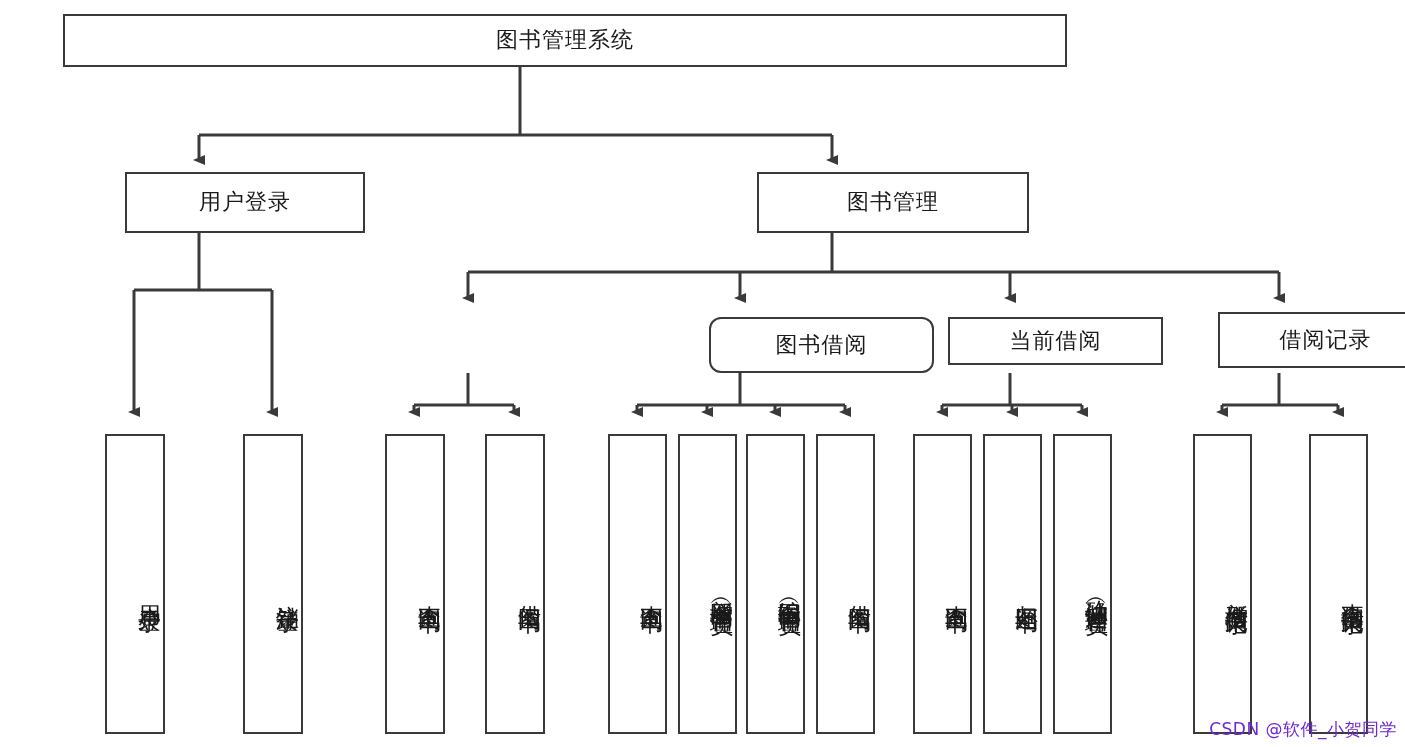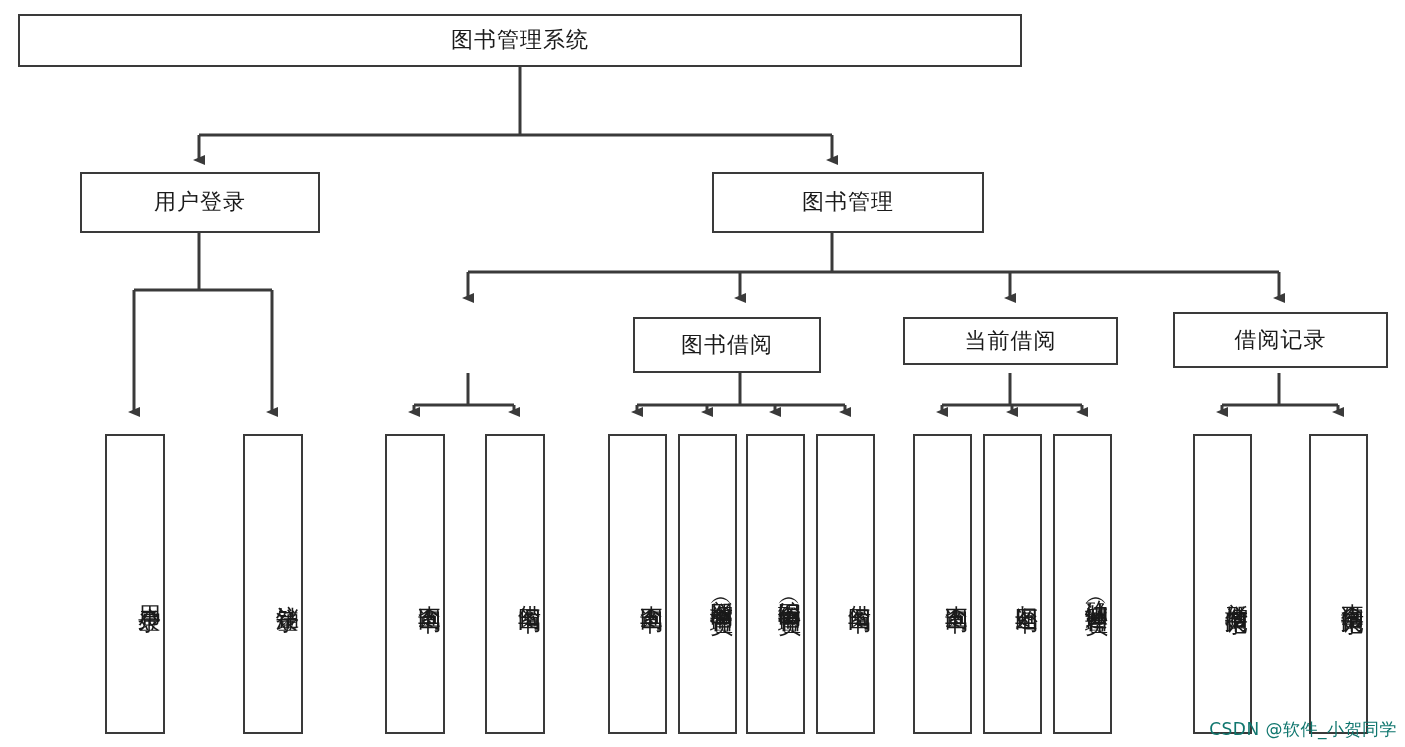--- a/index.html
+++ b/index.html
@@ -33,20 +33,21 @@
     display: flex;
     align-items: center;
     justify-content: center;
     color: #1a1a1a;
   }
   .node-h {
     font-size: 22px;
     letter-spacing: 1px;
     line-height: 1.2;
     white-space: nowrap;
+    margin-left: 45px;
   }
   .node-root {
     font-size: 22px;
   }
   .node-v {
     writing-mode: vertical-rl;
     text-orientation: upright;
     font-size: 23px;
     line-height: 1.18;
     letter-spacing: 2px;
@@ -58,21 +59,21 @@
   }
   .node-v > span {
     writing-mode: vertical-rl;
     text-orientation: upright;
   }
   .watermark {
     position: absolute;
     right: 8px;
     bottom: 6px;
     font-size: 17px;
-    color: #0f766e;
+    color: #6d28d9;
     letter-spacing: 0.5px;
     white-space: nowrap;
     pointer-events: none;
   }
 </style>
 </head>
 <body>
 
 <div id="diagram-root">
 
@@ -130,21 +131,21 @@
     <span>图书管理系统</span>
   </div>
 
   <div class="node node-h" style="left:80px; top:172px; width:240px; height:61px;">
     <span>用户登录</span>
   </div>
   <div class="node node-h" style="left:712px; top:172px; width:272px; height:61px;">
     <span>图书管理</span>
   </div>
 
-  <div class="node node-h" style="left:633px; top:317px; width:188px; height:56px;">
+  <div class="node node-h" style="left:664px; top:317px; width:225px; height:56px;border-radius:12px;">
     <span>图书借阅</span>
   </div>
   <div class="node node-h" style="left:903px; top:317px; width:215px; height:48px;">
     <span>当前借阅</span>
   </div>
   <div class="node node-h" style="left:1173px; top:312px; width:215px; height:56px;text-align:right;">
     <span>借阅记录</span>
   </div>
 
   <div class="node node-v" style="left:105px; top:434px; width:60px; height:300px;">

